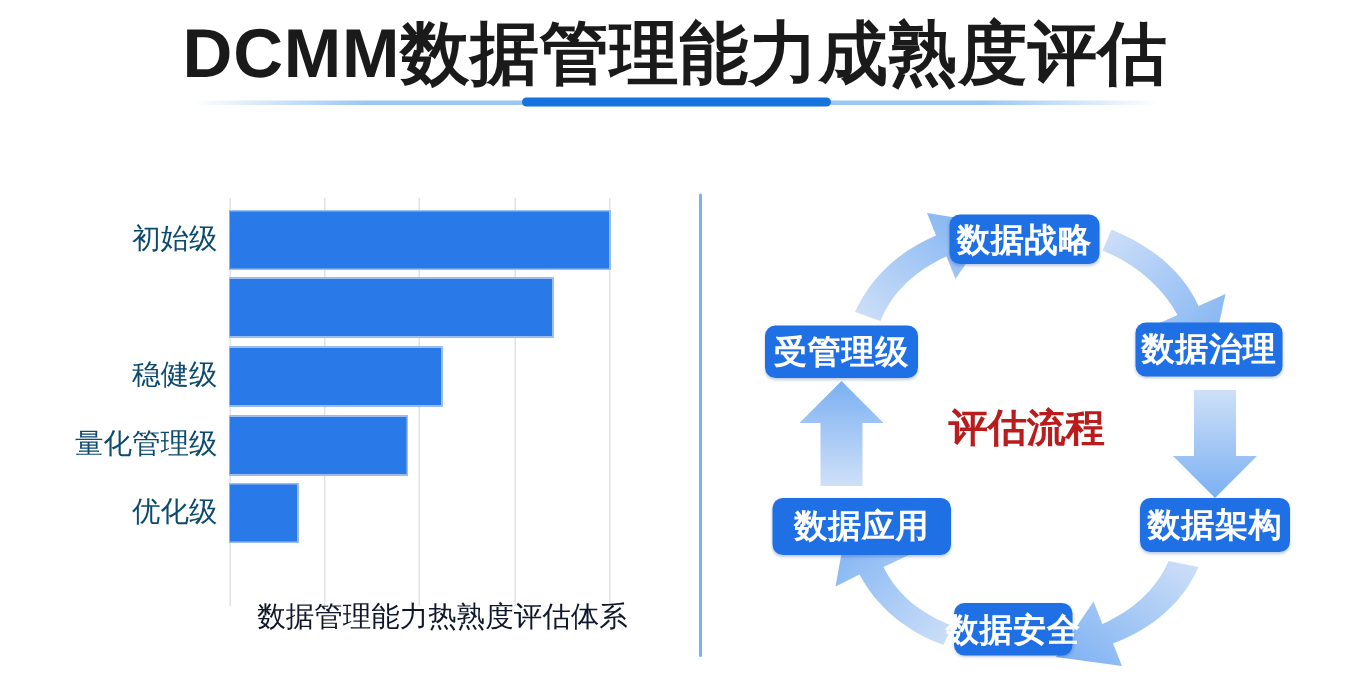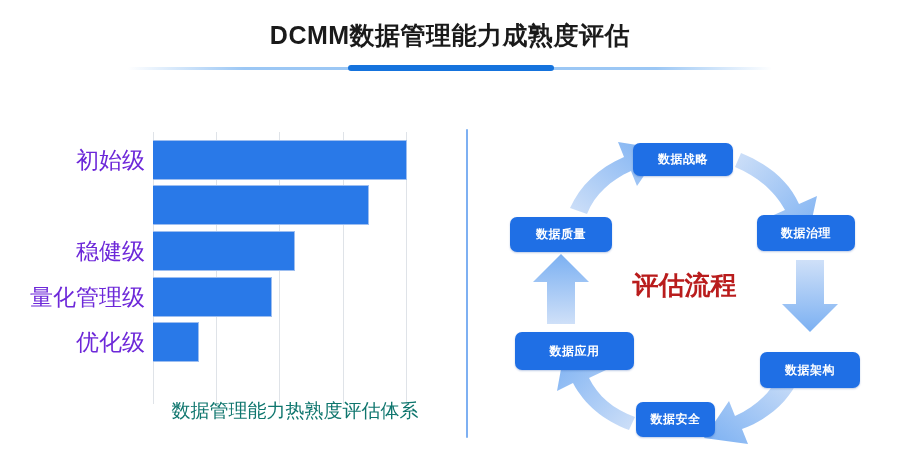--- a/index.html
+++ b/index.html
@@ -8,21 +8,21 @@
     background: #ffffff;
     font-family: "Liberation Sans", "DejaVu Sans", sans-serif;
     overflow: hidden;
   }
   #root { position: relative; width: 900px; height: 456px; background:#fff; }
 
   
   .title {
     position: absolute; left: 0; top: 14px; width: 900px;
     text-align: center;
-    font-size: 25px; font-weight: bold; color: #1a1a1a;
+    font-size: 46px; font-weight: bold; color: #1a1a1a;
     letter-spacing: 0.5px; line-height: 42px;
     white-space: nowrap;
   }
   .title-rule {
     position: absolute; left: 128px; top: 67px; width: 644px; height: 3px;
     background: linear-gradient(to right,
         rgba(200,222,248,0) 0%,
         rgba(150,196,244,.95) 18%,
         rgba(150,196,244,.95) 82%,
         rgba(200,222,248,0) 100%);
@@ -49,46 +49,46 @@
   .bar-row { position: absolute; left: 0; width: 254px; height: 40px; }
   .bar {
     position: absolute; left: 0; top: 0; height: 40px;
     background: #2979e8;
     border: 1px solid #9dbef0;
     border-left: none;
   }
   .cat-label {
     position: absolute; right: 0; width: 140px;
     text-align: right;
-    font-size: 23px; color: #6d28d9; line-height: 40px;
+    font-size: 19px; color: #0c4a6e; line-height: 40px;
     white-space: nowrap;
   }
   .cat-wrap { position: absolute; left: 0px; top: 12px; width: 145px; height: 272px; }
   .axis-title {
     position: absolute; left: 145px; top: 398px; width: 300px;
-    text-align: center; font-size: 19px; color: #0f766e;
+    text-align: center; font-size: 19px; color: #0f172a;
     white-space: nowrap;
   }
 
   
   .cycle { position: absolute; left: 467px; top: 120px; width: 433px; height: 330px; }
   .node {
     position: absolute;
     background: #1f6fe5;
     border-radius: 7px;
     color: #ffffff;
-    font-size: 12px; font-weight: bold;
+    font-size: 22px; font-weight: bold;
     display: flex; align-items: center; justify-content: center;
     white-space: nowrap;
     box-shadow: 0 1px 2px rgba(20,70,160,.28);
     letter-spacing: .5px;
   }
   .node-top        { left: 166px; top:  23px; width: 100px; height: 33px; }
   .node-upperright { left: 290px; top:  95px; width: 98px; height: 36px; }
-  .node-lowerright { left: 293px; top: 212px; width: 100px; height: 36px; margin-top: 20px; }
+  .node-lowerright { left: 293px; top: 212px; width: 100px; height: 36px; }
   .node-bottom     { left: 169px; top: 282px; width: 79px; height: 35px; }
   .node-lowerleft  { left:  48px; top: 212px; width:  119px; height: 38px; }
   .node-upperleft  { left:  43px; top:  97px; width: 102px; height: 35px; }
 
   .center-label {
     position: absolute; left: 130px; top: 148px; width: 175px;
     text-align: center;
     font-size: 26px; font-weight: bold; color: #b91c1c;
     white-space: nowrap;
   }
@@ -194,18 +194,18 @@
       <g>
         <path d="M103,88 C113,66 131,48 157,37 L151,22 L195,29 L170,66 L164,51 C144,60 128,74 120,94 Z" fill="url(#gF)"></path>
       </g>
     </svg>
 
     <div class="node node-top">数据战略</div>
     <div class="node node-upperright">数据治理</div>
     <div class="node node-lowerright">数据架构</div>
     <div class="node node-bottom">数据安全</div>
     <div class="node node-lowerleft">数据应用</div>
-    <div class="node node-upperleft">数据质量</div>
+    <div class="node node-upperleft">受管理级</div>
 
     <div class="center-label">评估流程</div>
   </div>
 
 </div>
 
 </body></html>

